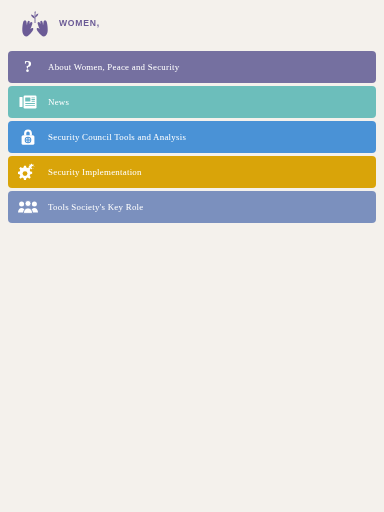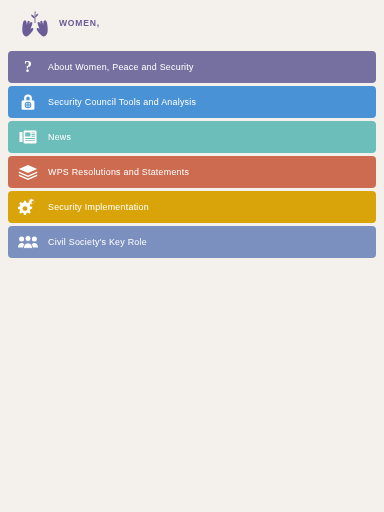--- a/index.html
+++ b/index.html
@@ -75,20 +75,21 @@
   }
   .menu-icon svg {
     display: block;
   }
   .menu-label {
     color: #ffffff;
     font-size: 8.9px;
     letter-spacing: 0.25px;
     white-space: nowrap;
     margin-left: 4px;
+    font-family: Liberation Serif, serif;
   }
 </style>
 </head>
 <body>
 
 <div id="header">
 
   <span>
     <svg id="logo-mark" viewBox="0 0 30 30" xmlns="http://www.w3.org/2000/svg">
       <g fill="#6b5b96">
@@ -134,61 +135,51 @@
 
   <div class="menu-item" style="background:#7570a0">
     <span class="menu-icon">
       <svg width="18" height="18" viewBox="0 0 18 18" xmlns="http://www.w3.org/2000/svg">
         <text x="9" y="14" text-anchor="middle" fill="#ffffff" font-family="Liberation Serif, serif" font-size="16" font-weight="bold">?</text>
       </svg>
     </span>
     <span class="menu-label">About Women, Peace and Security</span>
   </div>
 
-  <div class="menu-item" style="background:#4a92d6">
-    <span class="menu-icon">
-      <svg width="16" height="18" viewBox="0 0 16 18" xmlns="http://www.w3.org/2000/svg">
-        <path d="M4.1 7.6 V5.3 A3.9 3.9 0 0 1 11.9 5.3 V7.6 H9.7 V5.3
-                 A1.7 1.7 0 0 0 6.3 5.3 V7.6 Z" fill="#ffffff"></path>
-        <rect x="1.6" y="7.2" width="12.8" height="9.6" rx="1.6" fill="#ffffff"></rect>
-        <circle cx="8" cy="12" r="3.3" fill="#4a92d6"></circle>
-        <circle cx="8" cy="12" r="2.3" fill="#ffffff"></circle>
-        <path d="M8 9.4 V14.6 M5.4 12 H10.6" stroke="#4a92d6" stroke-width="0.75"></path>
-        <circle cx="8" cy="12" r="1.25" fill="none" stroke="#4a92d6" stroke-width="0.7"></circle>
-      </svg>
-    </span>
-    <span class="menu-label">Security Council Tools and Analysis</span>
-  </div>
-
   <div class="menu-item" style="background:#6cbebb">
     <span class="menu-icon">
       <svg width="18" height="16" viewBox="0 0 18 16" xmlns="http://www.w3.org/2000/svg">
         <rect x="0.5" y="3" width="3" height="10" rx="0.6" fill="#ffffff"></rect>
         <rect x="4.6" y="1.5" width="12.9" height="13" rx="1.2" fill="#ffffff"></rect>
         <rect x="6.2" y="3.4" width="5.2" height="4.2" rx="0.4" fill="#6cbebb"></rect>
         <rect x="12.4" y="3.4" width="3.6" height="0.95" rx="0.4" fill="#6cbebb"></rect>
         <rect x="12.4" y="5.1" width="3.6" height="0.95" rx="0.4" fill="#6cbebb"></rect>
         <rect x="12.4" y="6.8" width="3.6" height="0.95" rx="0.4" fill="#6cbebb"></rect>
         <rect x="6.2" y="9.1" width="9.8" height="0.95" rx="0.4" fill="#6cbebb"></rect>
         <rect x="6.2" y="10.9" width="9.8" height="0.95" rx="0.4" fill="#6cbebb"></rect>
       </svg>
     </span>
     <span class="menu-label">News</span>
   </div>
 
-  <div class="menu-item" style="background:#cc6b4f">
-    <span class="menu-icon">
-      <svg width="20" height="16" viewBox="0 0 20 16" xmlns="http://www.w3.org/2000/svg">
-        <path d="M10 1.0 L19.2 5.0 L10 9.0 L0.8 5.0 Z" fill="#ffffff"></path>
-        <path d="M0.8 7.5 L10 11.5 L19.2 7.5 L19.2 9.0 L10 13.0 L0.8 9.0 Z" fill="#ffffff"></path>
-        <path d="M0.8 10.6 L10 14.6 L19.2 10.6 L19.2 12.0 L10 16.0 L0.8 12.0 Z" fill="#ffffff"></path>
-      </svg>
-    </span>
-    <span class="menu-label">WPS Resolutions and Statements</span>
-  </div>
+  <div class="menu-item" style="background:#4a92d6">
+    <span class="menu-icon">
+      <svg width="16" height="18" viewBox="0 0 16 18" xmlns="http://www.w3.org/2000/svg">
+        <path d="M4.1 7.6 V5.3 A3.9 3.9 0 0 1 11.9 5.3 V7.6 H9.7 V5.3
+                 A1.7 1.7 0 0 0 6.3 5.3 V7.6 Z" fill="#ffffff"></path>
+        <rect x="1.6" y="7.2" width="12.8" height="9.6" rx="1.6" fill="#ffffff"></rect>
+        <circle cx="8" cy="12" r="3.3" fill="#4a92d6"></circle>
+        <circle cx="8" cy="12" r="2.3" fill="#ffffff"></circle>
+        <path d="M8 9.4 V14.6 M5.4 12 H10.6" stroke="#4a92d6" stroke-width="0.75"></path>
+        <circle cx="8" cy="12" r="1.25" fill="none" stroke="#4a92d6" stroke-width="0.7"></circle>
+      </svg>
+    </span>
+    <span class="menu-label">Security Council Tools and Analysis</span>
+  </div>
+
 
   <div class="menu-item" style="background:#d9a409">
     <span class="menu-icon">
       <svg width="20" height="18" viewBox="0 0 20 18" xmlns="http://www.w3.org/2000/svg">
 
         <g fill="#ffffff">
           <path d="M15.1 1.0 L16.3 1.0 L16.55 2.1 L17.5 2.5 L18.4 1.85 L19.25 2.7
                    L18.6 3.6 L19.0 4.55 L20.1 4.8 L20.1 6.0 L19.0 6.25 L18.6 7.2
                    L19.25 8.1 L18.4 8.95 L17.5 8.3 L16.55 8.7 L16.3 9.8 L15.1 9.8
                    L14.85 8.7 L13.9 8.3 L13.0 8.95 L12.15 8.1 L12.8 7.2 L12.4 6.25
@@ -216,16 +207,16 @@
         <circle cx="3.6" cy="4.1" r="2.5" fill="#ffffff"></circle>
         <path d="M0.0 12.6 C0.0 9.9 1.6 8.1 3.6 8.1 C5.6 8.1 7.2 9.9 7.2 12.6 Z" fill="#ffffff"></path>
 
         <circle cx="16.4" cy="4.1" r="2.5" fill="#ffffff"></circle>
         <path d="M12.8 12.6 C12.8 9.9 14.4 8.1 16.4 8.1 C18.4 8.1 20.0 9.9 20.0 12.6 Z" fill="#ffffff"></path>
 
         <circle cx="10" cy="3.5" r="3.0" fill="#ffffff" stroke="#7b90be" stroke-width="0.9"></circle>
         <path d="M5.4 13.4 C5.4 10.1 7.4 7.9 10 7.9 C12.6 7.9 14.6 10.1 14.6 13.4 Z" fill="#ffffff" stroke="#7b90be" stroke-width="0.9"></path>
       </svg>
     </span>
-    <span class="menu-label">Civil Society's Key Role</span>
+    <span class="menu-label">Tools Society's Key Role</span>
   </div>
 
 </div>
 
 </body></html>

